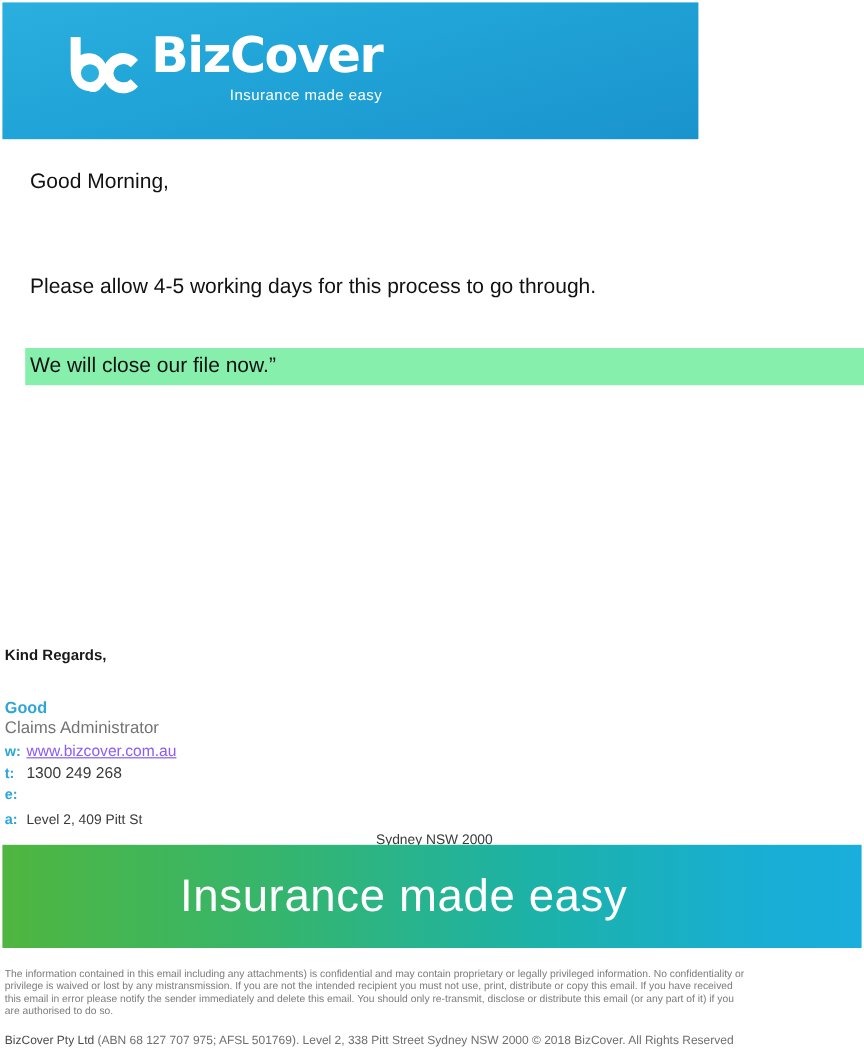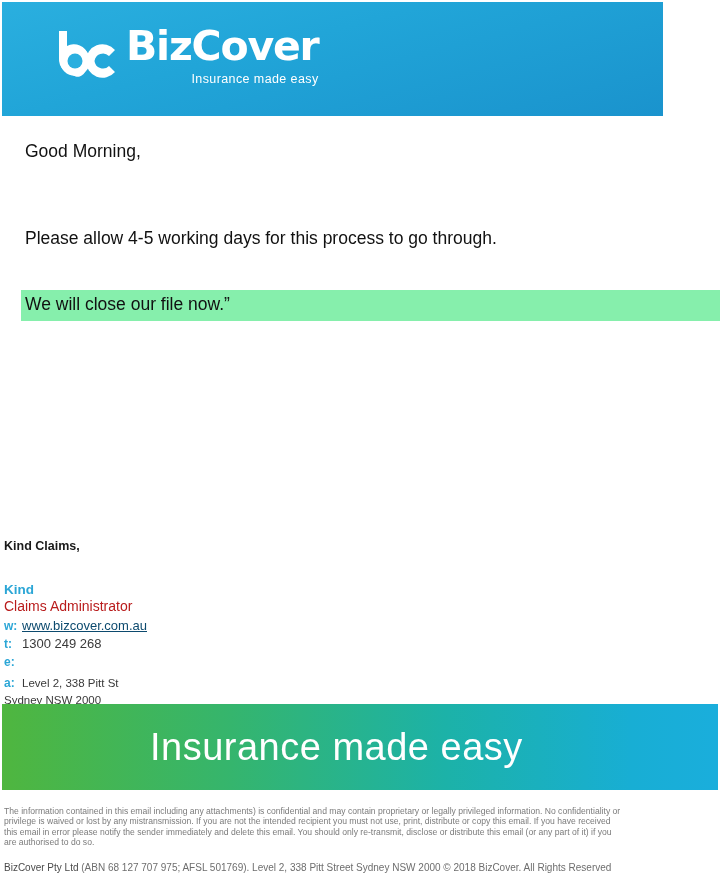--- a/index.html
+++ b/index.html
@@ -15,21 +15,21 @@
     color: #000000;
     overflow: hidden;
     position: relative;
   }
 
   
   .header-banner {
     position: absolute;
     left: 2px;
     top: 2px;
-    width: 661px;
+    width: 580px;
     height: 114px;
     background: linear-gradient(165deg, #2aafdf 0%, #21a5d8 40%, #1a93cd 100%);
     overflow: hidden;
   }
   .logo-block {
     position: absolute;
     left: 52px;
     top: 22px;
     display: flex;
     align-items: flex-start;
@@ -109,56 +109,57 @@
   }
   .sig-name {
     font-size: 13.5px;
     line-height: 16px;
     font-weight: bold;
     color: #2ba6d6;
   }
   .sig-role {
     font-size: 14px;
     line-height: 17px;
-    color: #b91c1c;
+    color: #737373;
     margin-bottom: 2px;
   }
   .sig-row {
     display: flex;
     align-items: baseline;
     line-height: 18px;
   }
   .sig-key {
     width: 18px;
     flex: 0 0 18px;
     font-size: 12px;
     font-weight: bold;
     color: #2ba6d6;
   }
   .sig-link {
     font-size: 13px;
-    color: #0c4a6e;
+    color: #8b5cf6;
     text-decoration: underline;
     cursor: pointer;
   }
   .sig-val {
     font-size: 13px;
     color: #3a3a3a;
   }
   .sig-addr-row { margin-top: 3px; }
   .sig-addr {
     font-size: 11.5px;
     line-height: 14px;
     color: #3a3a3a;
   }
   .sig-addr2 {
     font-size: 11.5px;
     line-height: 14px;
     color: #3a3a3a;
     margin-top: 1px;
+    text-align: center;
   }
 
   
   .green-banner {
     position: absolute;
     left: 2px;
     top: 704px;
     width: 716px;
     height: 86px;
     background: linear-gradient(90deg, #4fb63f 0%, #35b56d 32%, #1cb2a8 62%, #18aed4 88%, #1aaedc 100%);
@@ -226,41 +227,41 @@
   <div class="spacer-sm"></div>
   <div class="spacer-sm"></div>
   <div class="spacer-md"></div>
   <p class="para">Please allow 4-5 working days for this process to go through.</p>
   <div class="spacer-md"></div>
   <div class="spacer-md"></div>
   <p class="highlight-line">We will close our file now.”</p>
 </div>
 
 <div class="signature">
-  <div class="kind-regards">Kind Claims,</div>
-  <div class="sig-name">Kind</div>
+  <div class="kind-regards">Kind Regards,</div>
+  <div class="sig-name">Good</div>
   <div class="sig-role">Claims Administrator</div>
 
   <div class="sig-row">
     <span class="sig-key">w:</span>
     <span class="sig-link">www.bizcover.com.au</span>
   </div>
 
   <div class="sig-row">
     <span class="sig-key">t:</span>
     <span class="sig-val">1300 249 268</span>
   </div>
 
   <div class="sig-row">
     <span class="sig-key">e:</span>
   </div>
 
   <div class="sig-row sig-addr-row">
     <span class="sig-key">a:</span>
-    <span class="sig-addr">Level 2, 338 Pitt St</span>
+    <span class="sig-addr">Level 2, 409 Pitt St</span>
   </div>
   <div class="sig-addr2">Sydney NSW 2000</div>
 </div>
 
 <div class="green-banner">
   <div class="green-banner-text">Insurance made easy</div>
 </div>
 
 <div class="footer">
   <p class="disclaimer">The information contained in this email including any attachments) is confidential and may contain proprietary or legally privileged information. No confidentiality or privilege is waived or lost by any mistransmission. If you are not the intended recipient you must not use, print, distribute or copy this email. If you have received this email in error please notify the sender immediately and delete this email. You should only re-transmit, disclose or distribute this email (or any part of it) if you are authorised to do so.</p>

